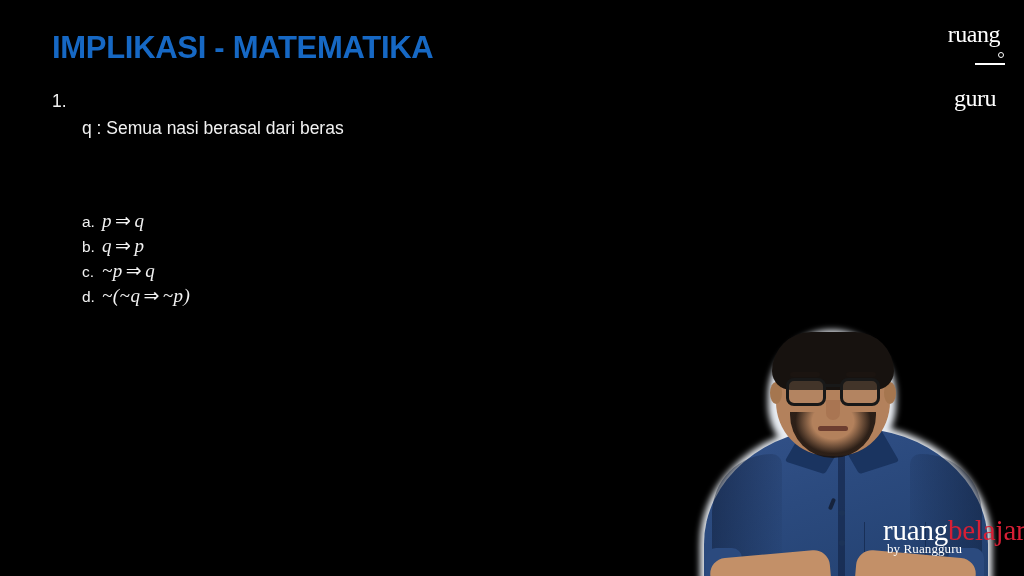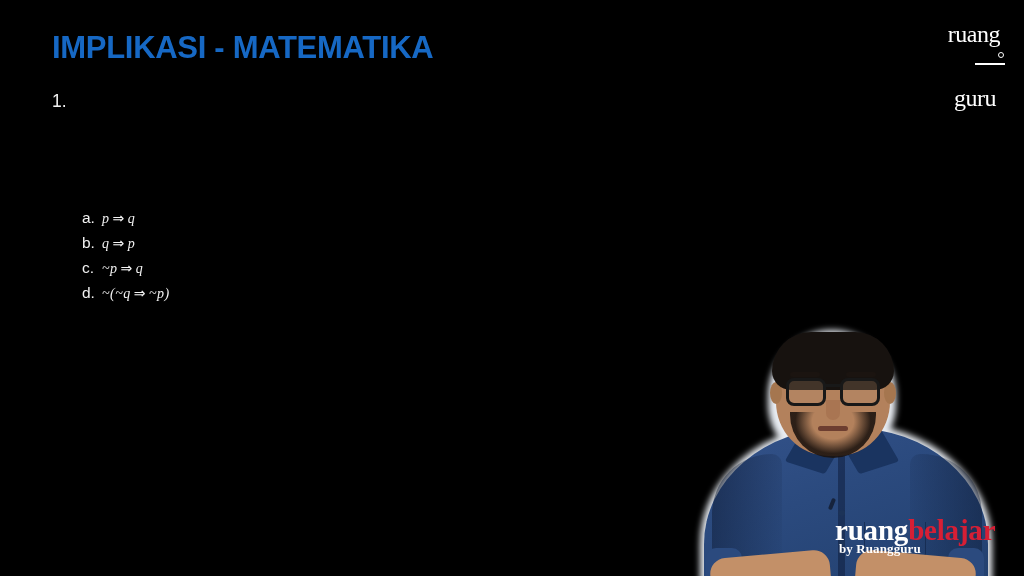--- a/index.html
+++ b/index.html
@@ -116,21 +116,21 @@
   }
   .opt-label {
     font-family: "Liberation Sans", sans-serif;
     font-size: 15.5px;
     width: 20px;
     flex: 0 0 20px;
   }
   .opt-expr {
     font-family: "Liberation Serif", serif;
     font-style: italic;
-    font-size: 14px;
+    font-size: 19px;
     letter-spacing: 0.5px;
   }
   .opt-expr .op {
     font-style: normal;
     padding: 0 3px;
   }
 
   
   #presenter {
     position: absolute;
@@ -407,26 +407,25 @@
     top: 222px;
     width: 36px;
     height: 36px;
     background: #2b4a7e;
     border-radius: 10px;
   }
 
   
   #watermark {
     position: absolute;
-    left: 835px;
+    left: 883px;
     top: 516px;
     font-family: "Liberation Serif", serif;
     line-height: 1;
     white-space: nowrap;
-    font-weight: bold;
   }
   #watermark .wm-main {
     font-size: 29px;
     letter-spacing: -0.2px;
   }
   #watermark .wm-ruang { color: #ffffff; }
   #watermark .wm-belajar { color: #D61F35; }
   #watermark .wm-sub {
     position: absolute;
     left: 4px;
@@ -447,20 +446,21 @@
     <span class="logo-line1">ruang</span>
     <span class="logo-line2">guru</span>
     <span class="logo-dot"></span>
     <span class="logo-underline"></span>
   </div>
 
   <div id="question-block">
     <div class="q-line q-first">
       <span class="q-number">1.</span>
     </div>
+    <div class="q-line q-indent">q : Semua nasi berasal dari beras</div>
   </div>
 
   <div id="options-block">
     <div class="opt-row">
       <span class="opt-label">a.</span>
       <span class="opt-expr">
         <span>p</span><span class="op">⇒</span><span>q</span>
       </span>
     </div>
     <div class="opt-row">

